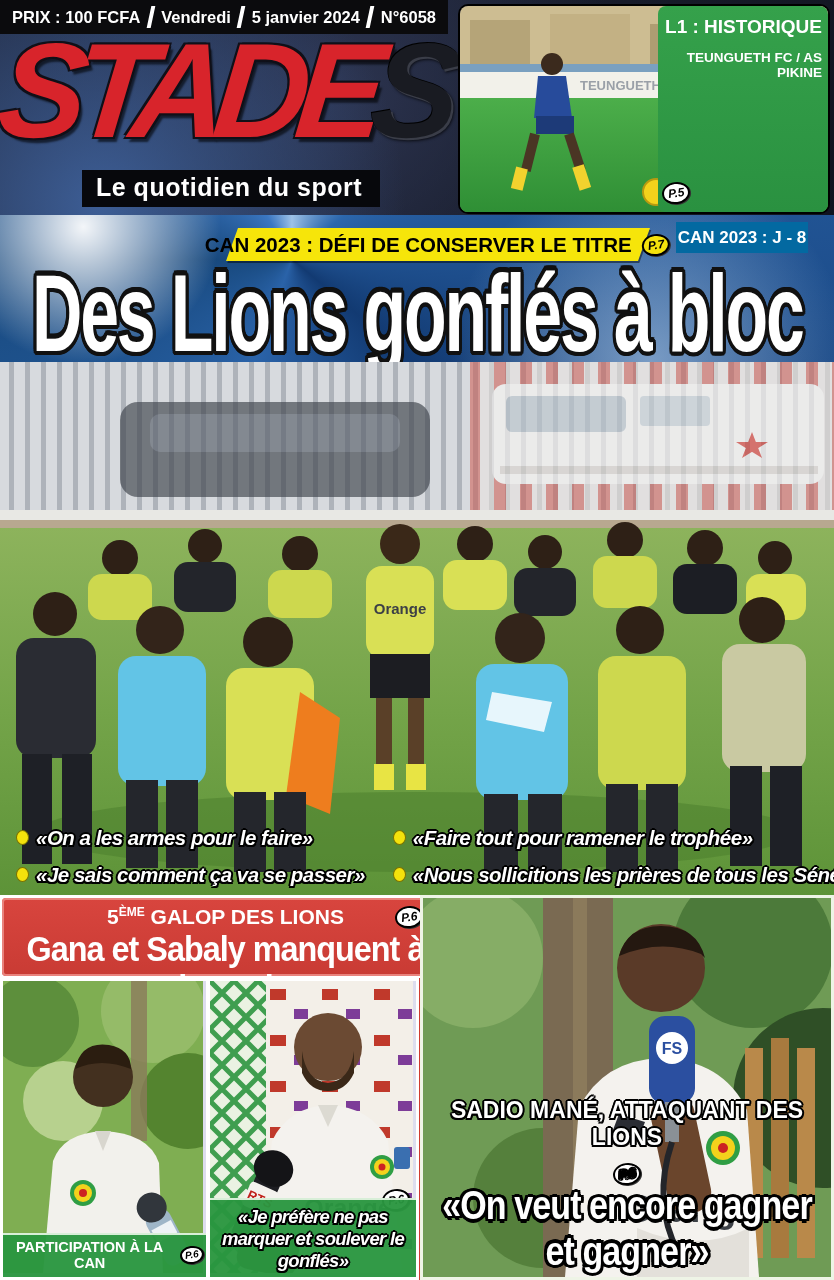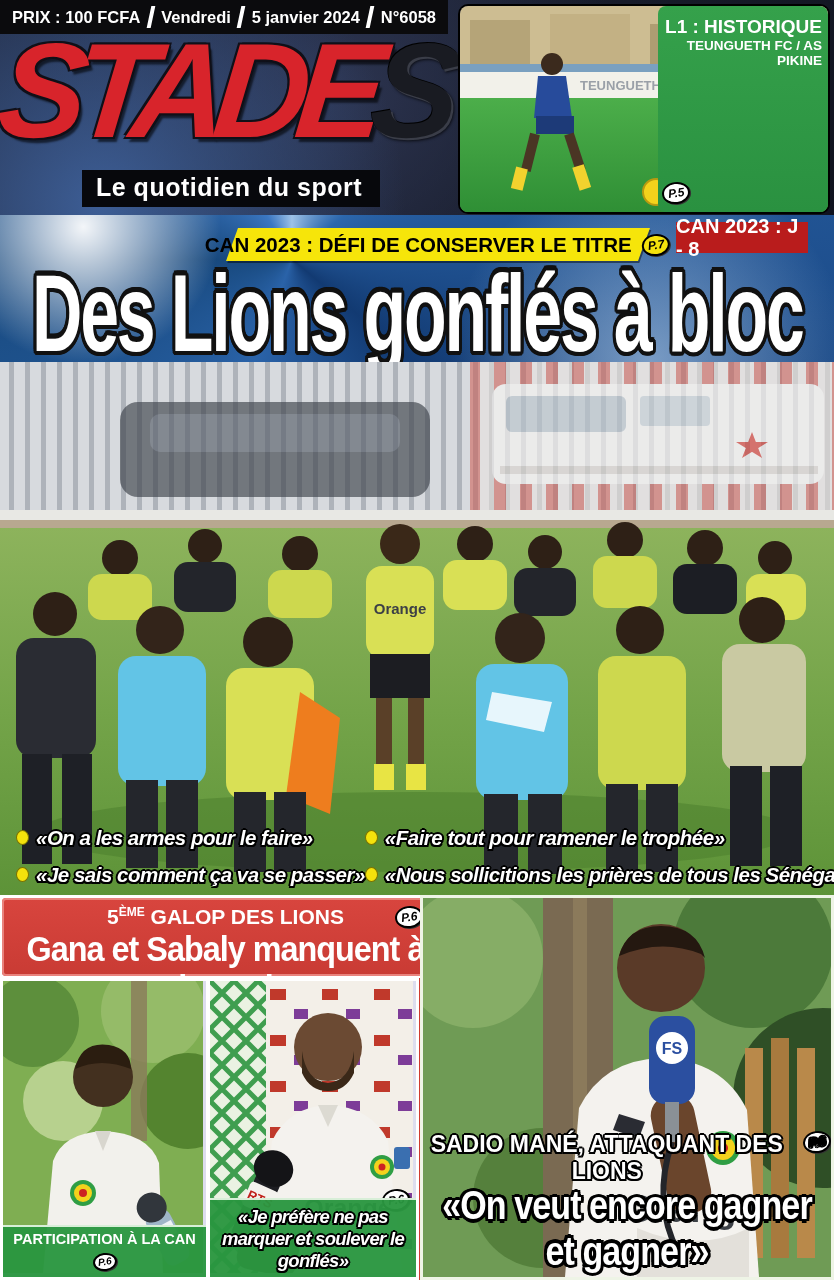--- a/index.html
+++ b/index.html
@@ -40,45 +40,45 @@
     text-shadow:2px 2px 0 #101018,-2px -2px 0 #101018,2px -2px 0 #101018,-2px 2px 0 #101018,4px 4px 2px rgba(0,0,0,.6);}
   .logo-s{color:#191b22;text-shadow:2px 2px 0 #3a3d48,-1px -1px 0 #000,3px 3px 3px rgba(0,0,0,.7);}
   .tagline{position:absolute;left:80px;top:144px;background:#07080c;color:#fff;
     font-size:25px;font-weight:bold;padding:3px 18px 5px 14px;letter-spacing:.5px;}
   .top-photo{left:460px;top:6px;width:368px;height:206px;border-radius:8px;overflow:hidden;
     box-shadow:0 0 0 2px #000;}
   .top-caption{position:absolute;right:0;top:0;width:170px;height:206px;
     background:linear-gradient(180deg,#35a14b,#2a9140);border-radius:8px;
     color:#fff;text-align:right;padding:10px 6px;box-sizing:border-box;}
   .tc-k1{font-size:19px;font-weight:bold;}
-  .tc-k2{font-size:13.5px;font-weight:bold;margin-top:0;}
+  .tc-k2{font-size:13.5px;font-weight:bold;margin-top:12px;}
   .tc-head{font-size:24px;font-weight:bold;line-height:1.15;margin-top:12px;}
   .top-badge{position:absolute;left:4px;bottom:8px;}
 
   
   .blue-band{left:0;top:215px;width:834px;height:147px;
     background:radial-gradient(circle at 10% 8%,rgba(255,255,255,.95) 0%,rgba(255,255,255,0) 18%),
       radial-gradient(circle at 78% 100%,rgba(200,225,250,.55) 0%,rgba(200,225,250,0) 30%),
       conic-gradient(from 200deg at 35% 30%, #2a63a9 0deg,#18497e 70deg,#3b77c2 130deg,#9dc2e8 160deg,#2c67ad 210deg,#123a72 290deg,#2a63a9 360deg);}
   .yellow-banner{left:232px;top:228px;width:412px;height:33px;background:#f6e50a;
     transform:skewX(-20deg);box-shadow:2px 2px 0 rgba(0,0,0,.45);display:flex;
     align-items:center;justify-content:center;}
   .yellow-banner .inner{transform:skewX(20deg);color:#000;font-weight:bold;
     font-size:20.5px;white-space:nowrap;display:flex;align-items:center;gap:10px;}
-  .countdown{left:676px;top:222px;width:132px;height:31px;background:#b91c1c;color:#fff;
-    font-weight:bold;font-size:20px;display:flex;align-items:center;justify-content:center;}
+  .countdown{left:676px;top:222px;width:132px;height:31px;background:#0369a1;color:#fff;
+    font-weight:bold;font-size:17px;display:flex;align-items:center;justify-content:center;}
   .main-headline{left:0;top:258px;width:834px;height:104px;display:flex;
     align-items:flex-start;justify-content:center;overflow:visible;}
   .main-headline span{display:inline-block;white-space:nowrap;color:#fff;font-weight:bold;
     font-size:97px;letter-spacing:-3px;transform:scale(.72,1.12);transform-origin:center;}
 
   
   .main-photo{left:0;top:362px;width:834px;height:533px;overflow:hidden;}
   .quotes{left:0;top:815px;width:754px;height:78px;display:flex;padding:4px 18px 0 16px;
-    box-sizing:border-box;}
+    box-sizing:border-box;gap:28px;}
   .qcol{display:flex;flex-direction:column;justify-content:space-around;}
   .qcol.left{width:360px;}
   .qcol.right{width:448px;}
   .quote{display:flex;align-items:center;gap:7px;color:#fff;font-weight:bold;
     font-style:italic;font-size:20.5px;white-space:nowrap;letter-spacing:-.5px;}
   .quote .dot{width:11px;height:13px;background:#f4e20c;border-radius:50%;
     border:1px solid #7a7200;flex:0 0 auto;}
 
   
   .bottom{left:0;top:895px;width:834px;height:385px;background:#fff;}
@@ -93,33 +93,33 @@
   .rb-badge{position:absolute;right:10px;top:8px;}
   .photos-row{position:absolute;left:0;top:83px;width:420px;height:302px;background:#cf3a30;
     display:flex;gap:0;}
   .photo-frame{position:relative;border:3px solid #fff;overflow:hidden;background:#dde;}
   .pf-dia{width:203px;height:296px;border-right-width:2px;}
   .pf-kou{width:206px;height:296px;border-left-width:2px;}
   .green-cap{position:absolute;left:0;right:0;bottom:0;background:rgba(42,150,64,.96);
     color:#fff;text-align:center;border-top:2px solid #d8efd8;}
   .dia-cap{padding:4px 2px 6px;}
   .dia-k{font-size:14.5px;font-weight:bold;display:flex;align-items:center;
-    justify-content:center;gap:6px;flex-direction:column;}
+    justify-content:center;gap:6px;}
   .dia-k .badge{font-size:10px;padding:2px 3px;}
   .dia-h{font-size:29px;font-weight:bold;letter-spacing:-.5px;margin-top:1px;}
   .kou-cap{padding:4px 2px 5px;}
   .kou-k{font-size:11.3px;font-weight:bold;color:#c0201a;letter-spacing:-.2px;}
   .kou-h{font-size:18.5px;font-weight:bold;font-style:italic;letter-spacing:-.7px;margin-top:2px;}
   .kou-badge{position:absolute;right:6px;bottom:66px;}
 
   .col-right{position:absolute;left:420px;top:0;width:414px;height:385px;
     border:3px solid #eef4e6;box-sizing:border-box;overflow:hidden;background:#5a7a45;}
   .mane-cap{position:absolute;left:0;right:0;bottom:6px;text-align:center;color:#fff;}
-  .mane-k{font-size:23px;font-weight:bold;display:flex;align-items:flex-start;
-    justify-content:center;gap:12px;}
+  .mane-k{font-size:23px;font-weight:bold;display:flex;align-items:center;
+    justify-content:center;gap:12px;flex-direction:column;}
   .mane-h{font-size:37px;font-weight:bold;letter-spacing:-1px;margin-top:2px;
     transform:scale(.92,1.08);}
 </style>
 </head>
 <body>
 
 <div id="page">
 
   <div class="abs header">
     <div class="topbar">

